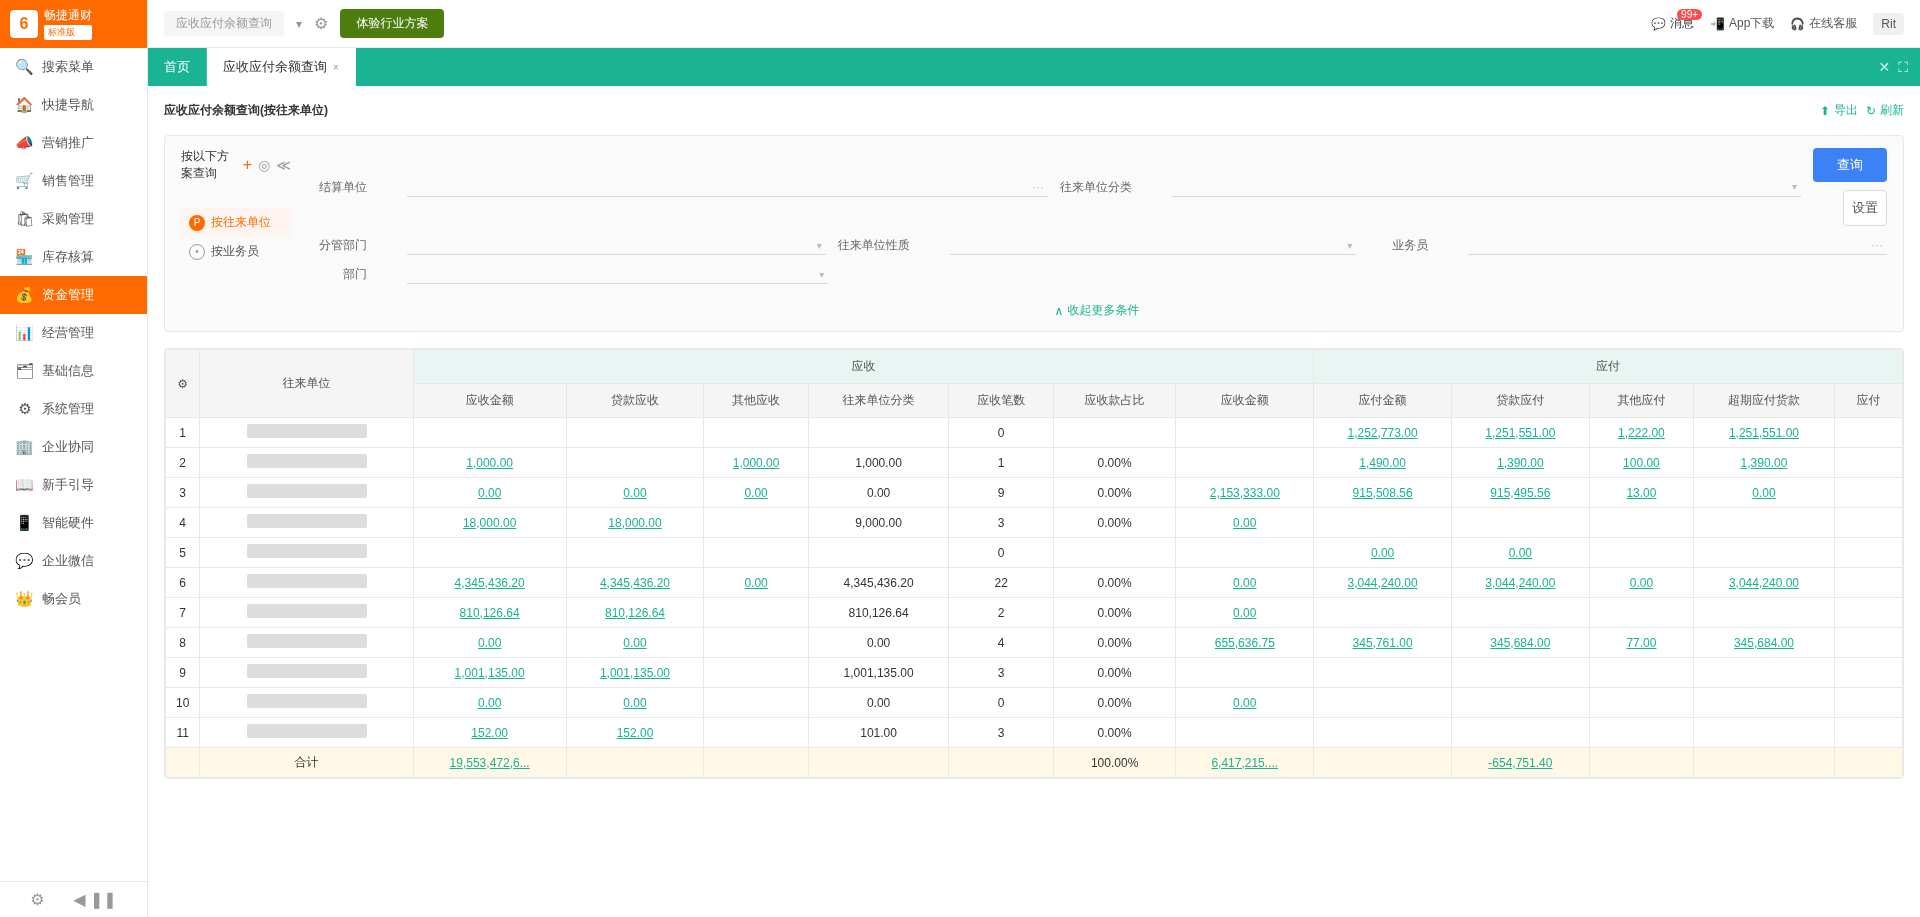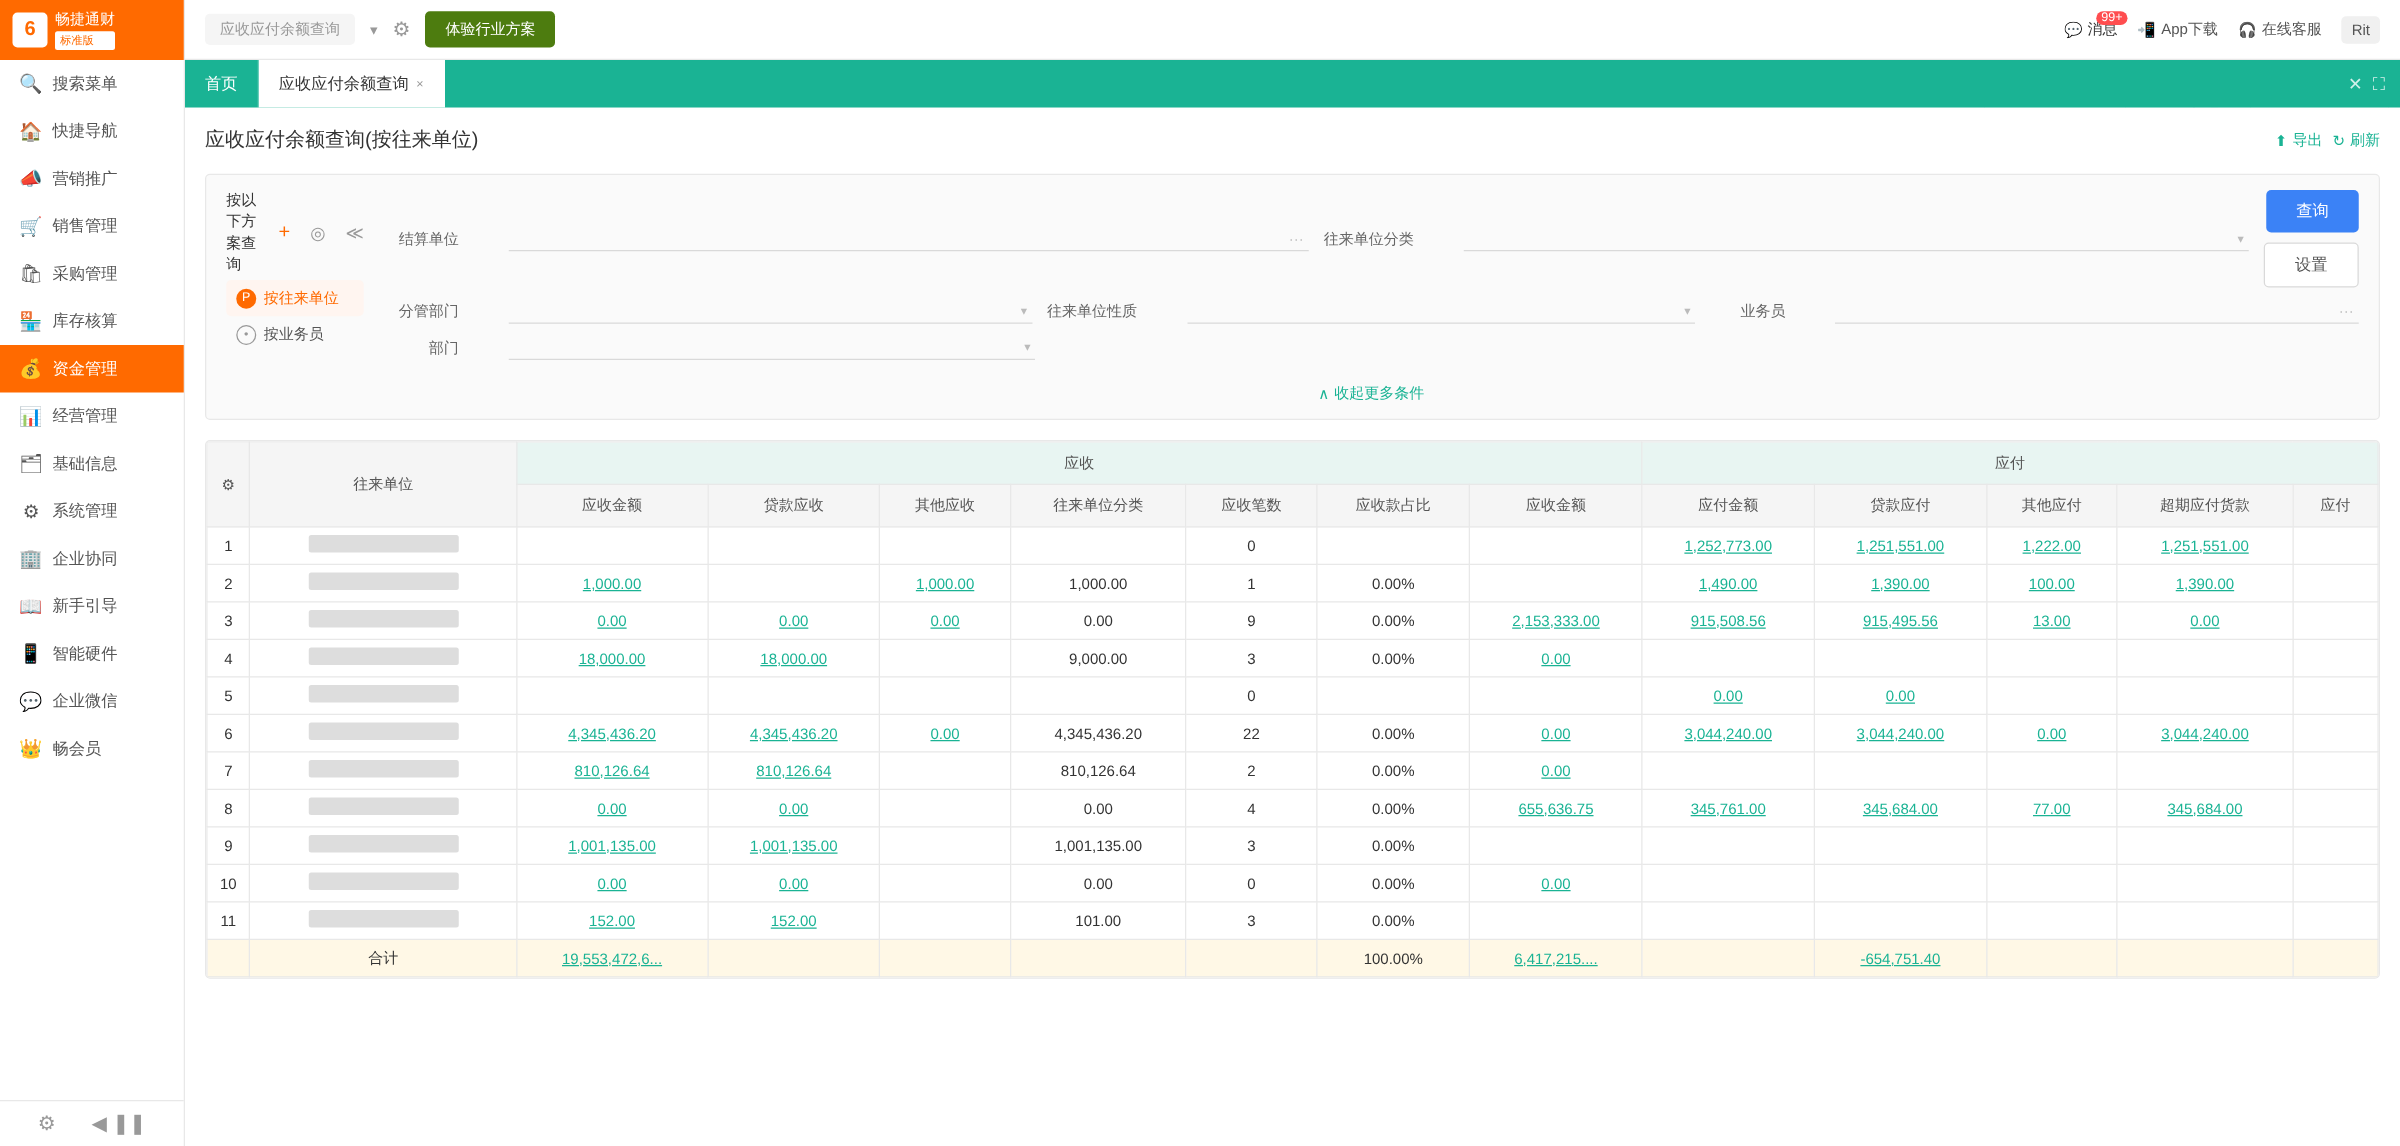--- a/index.html
+++ b/index.html
@@ -61,40 +61,40 @@
       position: fixed; left: 148px; top: 86px; right: 0; bottom: 0;
       background: #f5f5f5; overflow-y: auto;
     }
     .page-container {
       background: #fff; margin: 0; padding: 16px;
       min-height: calc(100vh - 86px);
     }
     .page-header {
       display: flex; align-items: center; justify-content: space-between; margin-bottom: 16px;
     }
-    .page-title { font-size: 16px; font-weight: normal; color: #333; }
+    .page-title { font-size: 12px; font-weight: bold; color: #333; }
     .page-actions { display: flex; gap: 8px; }
     .btn-action { display: flex; align-items: center; gap: 4px; color: #1ab394; cursor: pointer; font-size: 12px; }
 
     
     .filter-section {
       border: 1px solid #e8e8e8; border-radius: 4px; padding: 12px 16px; margin-bottom: 16px;
       background: #fafafa;
     }
     .filter-add { color: #ff6a00; cursor: pointer; font-size: 16px; }
     .collapse-row { display: flex; justify-content: center; padding: 8px 0 0; }
     .collapse-btn { color: #1ab394; cursor: pointer; font-size: 12px; display: flex; align-items: center; gap: 4px; }
     .filter-nav-item { display: flex; align-items: center; gap: 6px; padding: 6px 8px; cursor: pointer; border-radius: 4px; font-size: 12px; color: #555; }
     .filter-nav-item.active { color: #ff6a00; background: #fff5f0; }
     .filter-nav-item .nav-icon { width: 16px; height: 16px; border-radius: 50%; background: #ff6a00; display: flex; align-items: center; justify-content: center; color: #fff; font-size: 10px; }
     .filter-nav-item .nav-icon2 { width: 16px; height: 16px; border-radius: 50%; border: 1px solid #999; display: flex; align-items: center; justify-content: center; color: #999; font-size: 10px; }
 
     
     .btn-query { background: #3b82f6; color: #fff; border: none; padding: 8px 24px; border-radius: 4px; cursor: pointer; font-size: 13px; }
-    .btn-setting { background: #fff; color: #555; border: 1px solid #d9d9d9; padding: 8px 24px; border-radius: 4px; cursor: pointer; font-size: 13px; margin-top: 4px; }
+    .btn-setting { background: #fff; color: #555; border: 1px solid #d9d9d9; padding: 8px 8px; border-radius: 4px; cursor: pointer; font-size: 13px; margin-top: 4px; }
     .btn-group-right { display: flex; flex-direction: column; align-items: flex-end; gap: 4px; }
 
     
     .table-wrapper { border: 1px solid #e8e8e8; border-radius: 4px; overflow-x: auto; }
     .data-table { width: 100%; border-collapse: collapse; font-size: 12px; }
     .data-table th {
       background: #f5f5f5; padding: 8px 10px; text-align: center;
       border: 1px solid #e8e8e8; color: #555; font-weight: 500; white-space: nowrap;
     }
     .data-table td {
@@ -247,21 +247,21 @@
           <span>↻</span>
           <span>刷新</span>
         </div>
       </div>
     </div>
 
     <div class="filter-section">
       <div class="filter-wrapper">
 
         <div class="filter-left-nav">
-          <div style="display:flex;align-items:center;gap:16px;margin-bottom:4px;">
+          <div style="display:flex;align-items:center;gap:6px;margin-bottom:26px;">
             <span style="font-size:12px;color:#333;font-weight:500;">按以下方案查询</span>
             <span class="filter-add">+</span>
             <span style="color:#999;cursor:pointer;font-size:14px;">◎</span>
             <span style="color:#999;cursor:pointer;font-size:14px;">≪</span>
           </div>
           <div class="filter-nav-item active">
             <div class="nav-icon">P</div>
             <span>按往来单位</span>
           </div>
           <div class="filter-nav-item">

